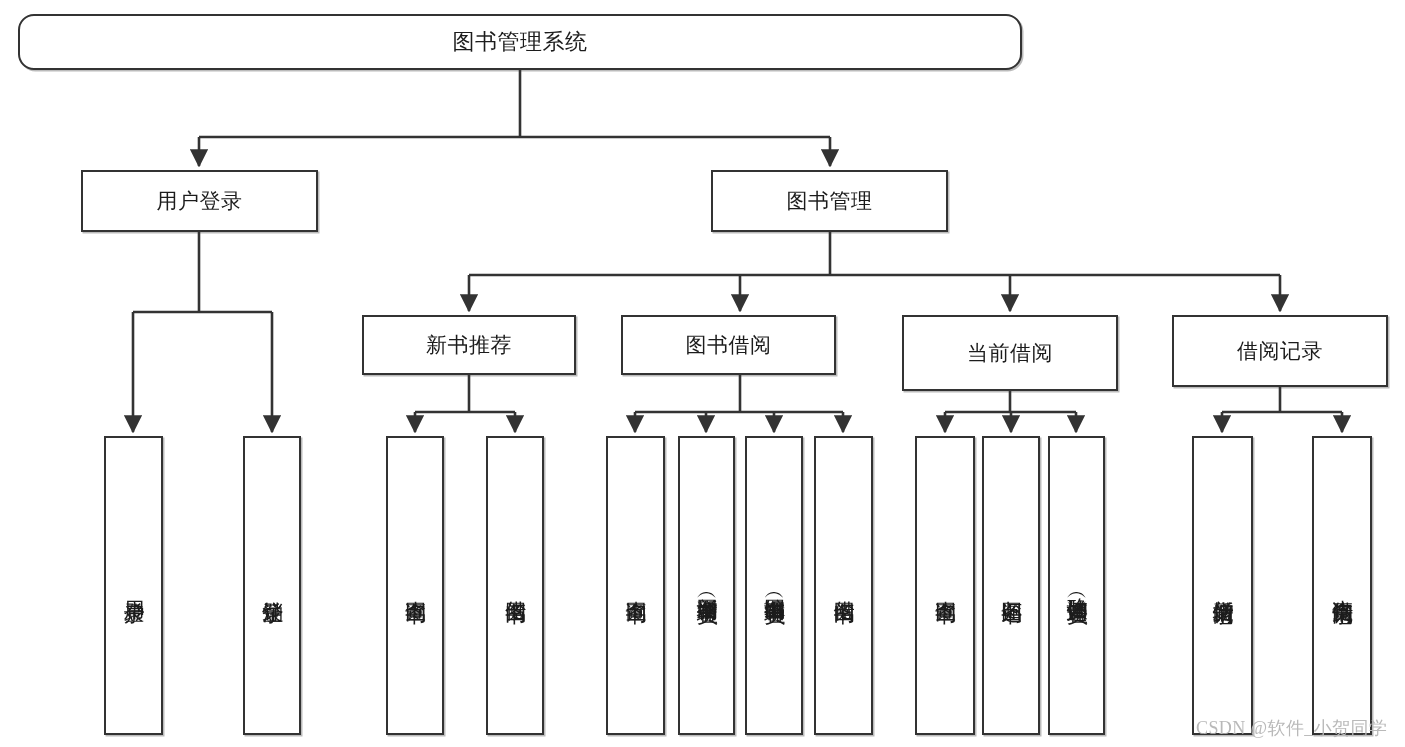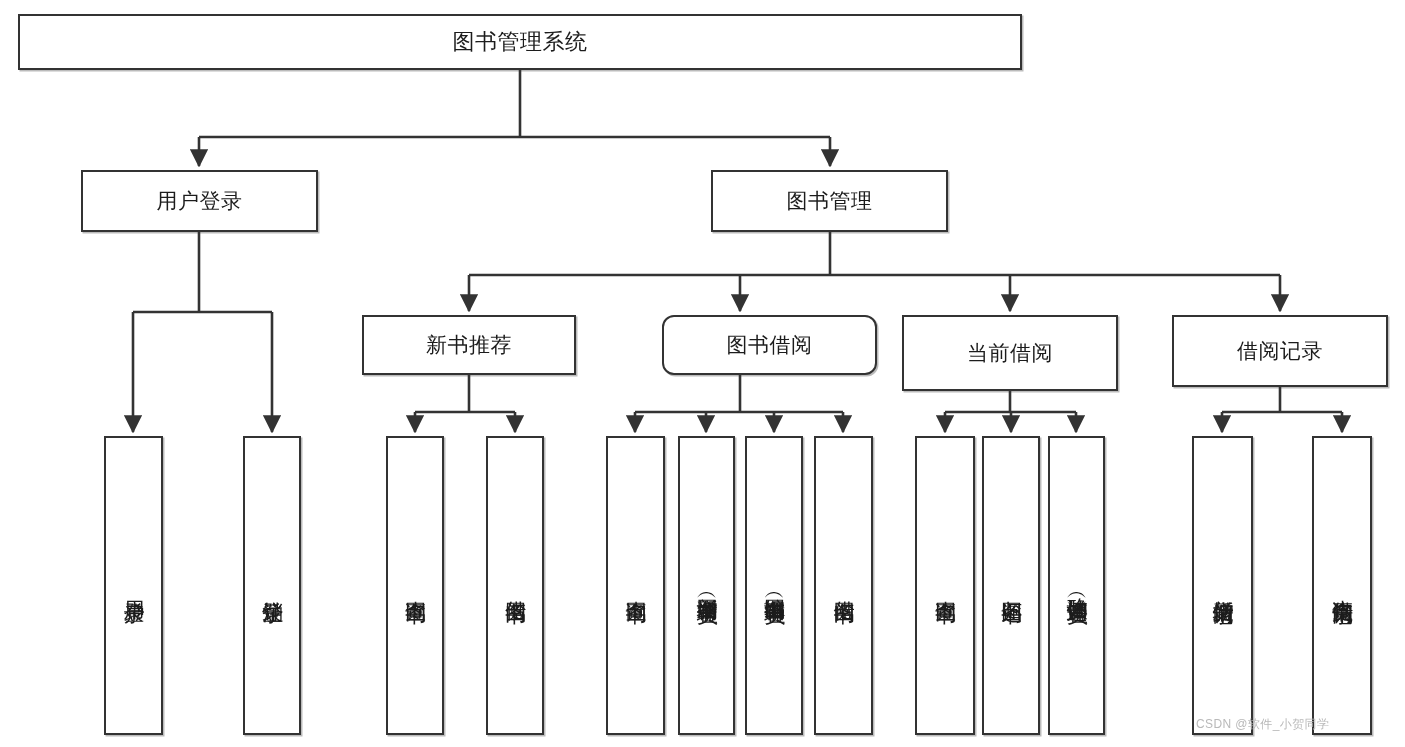--- a/index.html
+++ b/index.html
@@ -55,25 +55,25 @@
     text-orientation: upright;
     font-size: 21px;
     line-height: 1.30;
     letter-spacing: 1px;
     white-space: normal;
     max-height: 100%;
   }
   .node.root .lbl { font-size: 22px; }
   .watermark {
     position: absolute;
-    font-size: 12px;
+    font-size: 18px;
     color: #b9b9b9;
     white-space: nowrap;
     letter-spacing: 0.4px;
-    font-family: Liberation Sans, sans-serif;
+    font-family: Liberation Serif, serif;
     text-align: right;
   }
 </style>
 </head>
 <body>
 
 <div id="canvas">
 
   <svg id="edges" viewBox="0 0 1405 747" width="1405" height="747" xmlns="http://www.w3.org/2000/svg">
     <defs>
@@ -118,35 +118,35 @@
       <path d="M 1011 412 L 1011 432" marker-end="url(#arrow)"></path>
       <path d="M 1076 412 L 1076 432" marker-end="url(#arrow)"></path>
 
       <path d="M 1280 375 L 1280 412"></path>
       <path d="M 1222 412 L 1342 412"></path>
       <path d="M 1222 412 L 1222 432" marker-end="url(#arrow)"></path>
       <path d="M 1342 412 L 1342 432" marker-end="url(#arrow)"></path>
     </g>
   </svg>
 
-  <div class="node root" style="left:18px; top:14px; width:1004px; height:56px;">
+  <div class="node root" style="left:18px; top:14px; width:1004px; height:56px;border-radius:16px;">
     <span class="lbl">图书管理系统</span>
   </div>
 
   <div class="node" style="left:81px; top:170px; width:237px; height:62px;">
     <span class="lbl">用户登录</span>
   </div>
   <div class="node" style="left:711px; top:170px; width:237px; height:62px;">
     <span class="lbl">图书管理</span>
   </div>
 
   <div class="node" style="left:362px; top:315px; width:214px; height:60px;">
     <span class="lbl">新书推荐</span>
   </div>
-  <div class="node" style="left:662px; top:315px; width:215px; height:60px;border-radius:12px;">
+  <div class="node" style="left:621px; top:315px; width:215px; height:60px;">
     <span class="lbl">图书借阅</span>
   </div>
   <div class="node" style="left:902px; top:315px; width:216px; height:76px;">
     <span class="lbl">当前借阅</span>
   </div>
   <div class="node" style="left:1172px; top:315px; width:216px; height:72px;">
     <span class="lbl">借阅记录</span>
   </div>
 
   <div class="node vert" style="left:104px; top:436px; width:59px; height:299px;">

